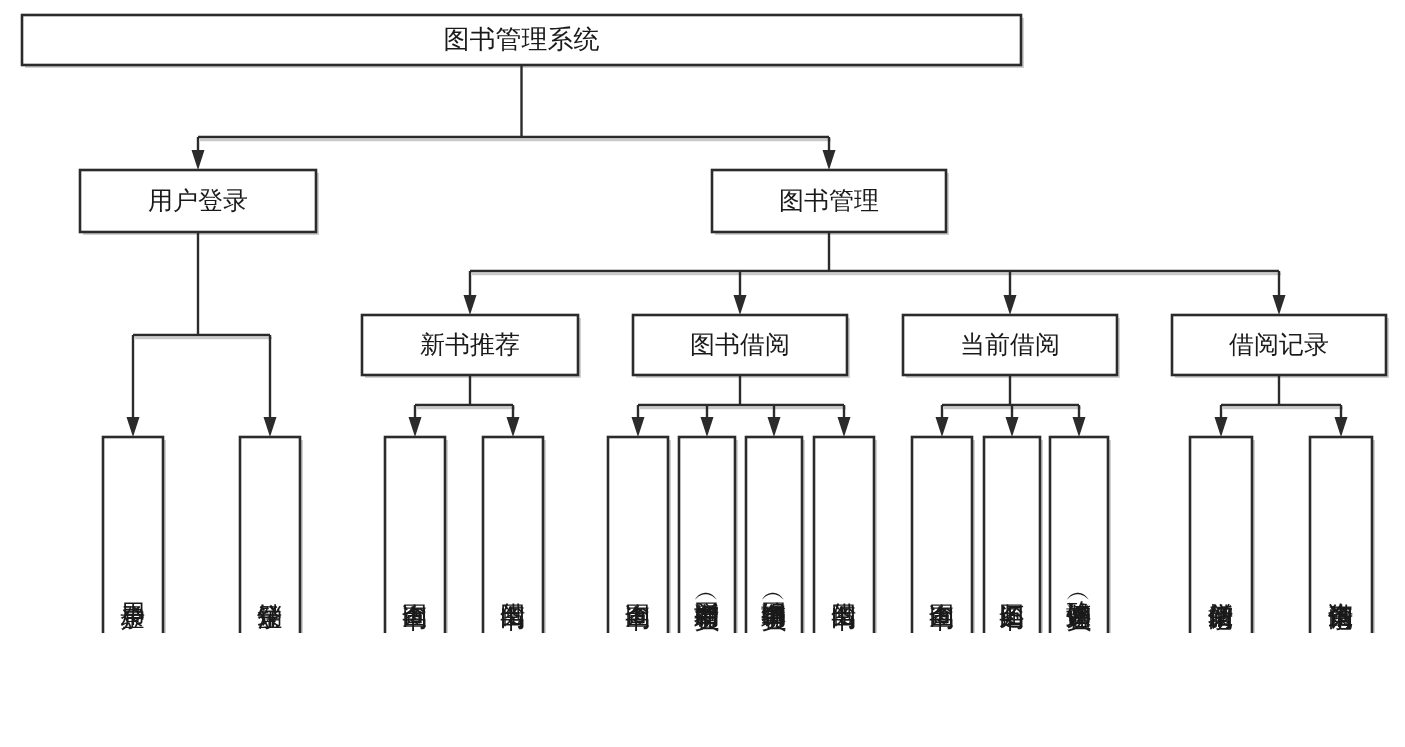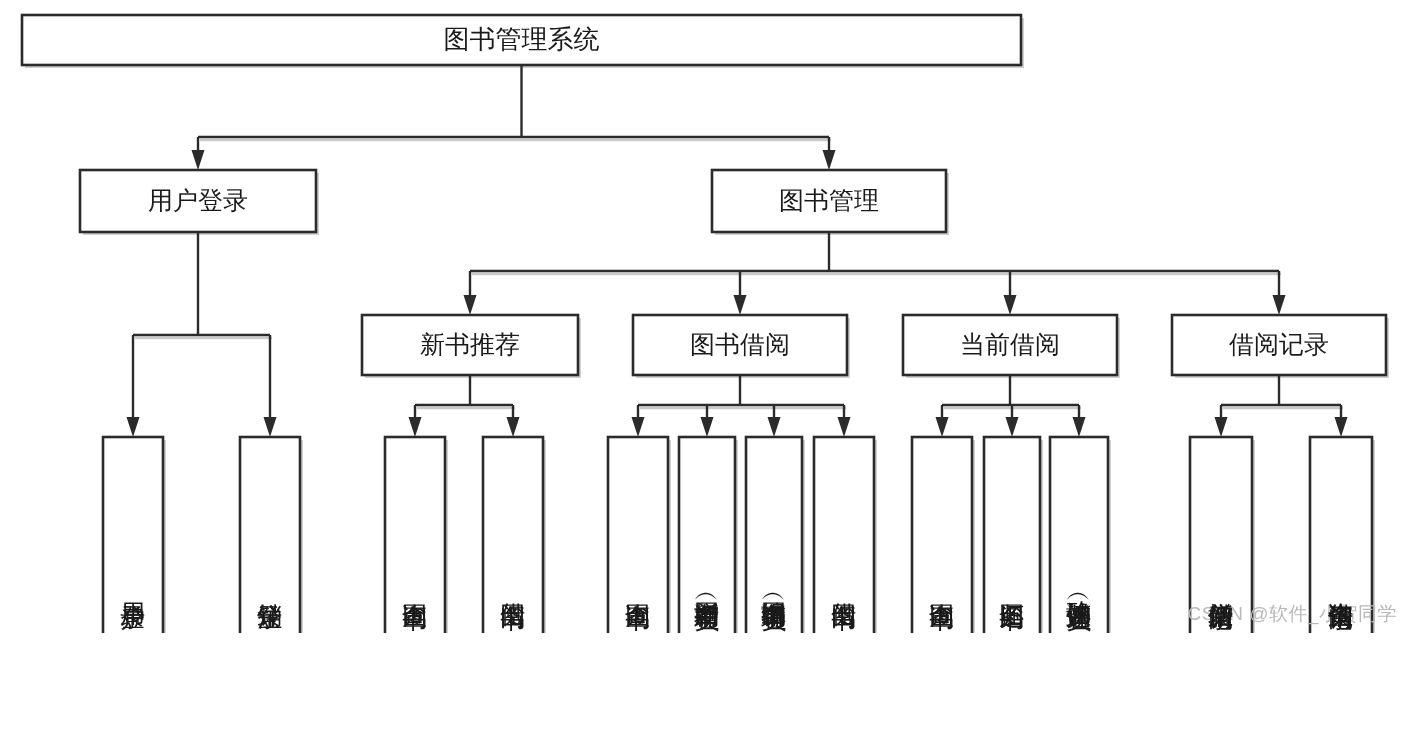--- a/index.html
+++ b/index.html
@@ -259,21 +259,20 @@
           <rect x="1050" y="437" width="58" height="296" class="node-box"></rect>
         </g>
         <g>
           <rect x="1190" y="437" width="62" height="296" class="node-box"></rect>
         </g>
         <g>
           <rect x="1310" y="437" width="62" height="296" class="node-box"></rect>
         </g>
       </g>
     </svg>
-  <div class="watermark">CSDN @软件_小贺同学</div>
 <div class="vlabel-wrap" style="left: 103px; top: 437px; width: 60px; height: 296px;">用户登录</div>
     <div class="vlabel-wrap" style="left: 240px; top: 437px; width: 60px; height: 296px;">注销登录</div>
     <div class="vlabel-wrap" style="left: 385px; top: 437px; width: 60px; height: 296px;">查询图书</div>
     <div class="vlabel-wrap" style="left: 483px; top: 437px; width: 60px; height: 296px;">借阅图书</div>
     <div class="vlabel-wrap" style="left: 608px; top: 437px; width: 60px; height: 296px;">查询图书</div>
     <div class="vlabel-wrap" style="left: 679px; top: 437px; width: 56px; height: 296px;">新增图书（管理员）</div>
     <div class="vlabel-wrap" style="left: 746px; top: 437px; width: 56px; height: 296px;">编辑图书（管理员）</div>
     <div class="vlabel-wrap" style="left: 814px; top: 437px; width: 60px; height: 296px;">借阅图书</div>
     <div class="vlabel-wrap" style="left: 912px; top: 437px; width: 60px; height: 296px;">查询图书</div>
     <div class="vlabel-wrap" style="left: 984px; top: 437px; width: 56px; height: 296px;">归还图书</div>

